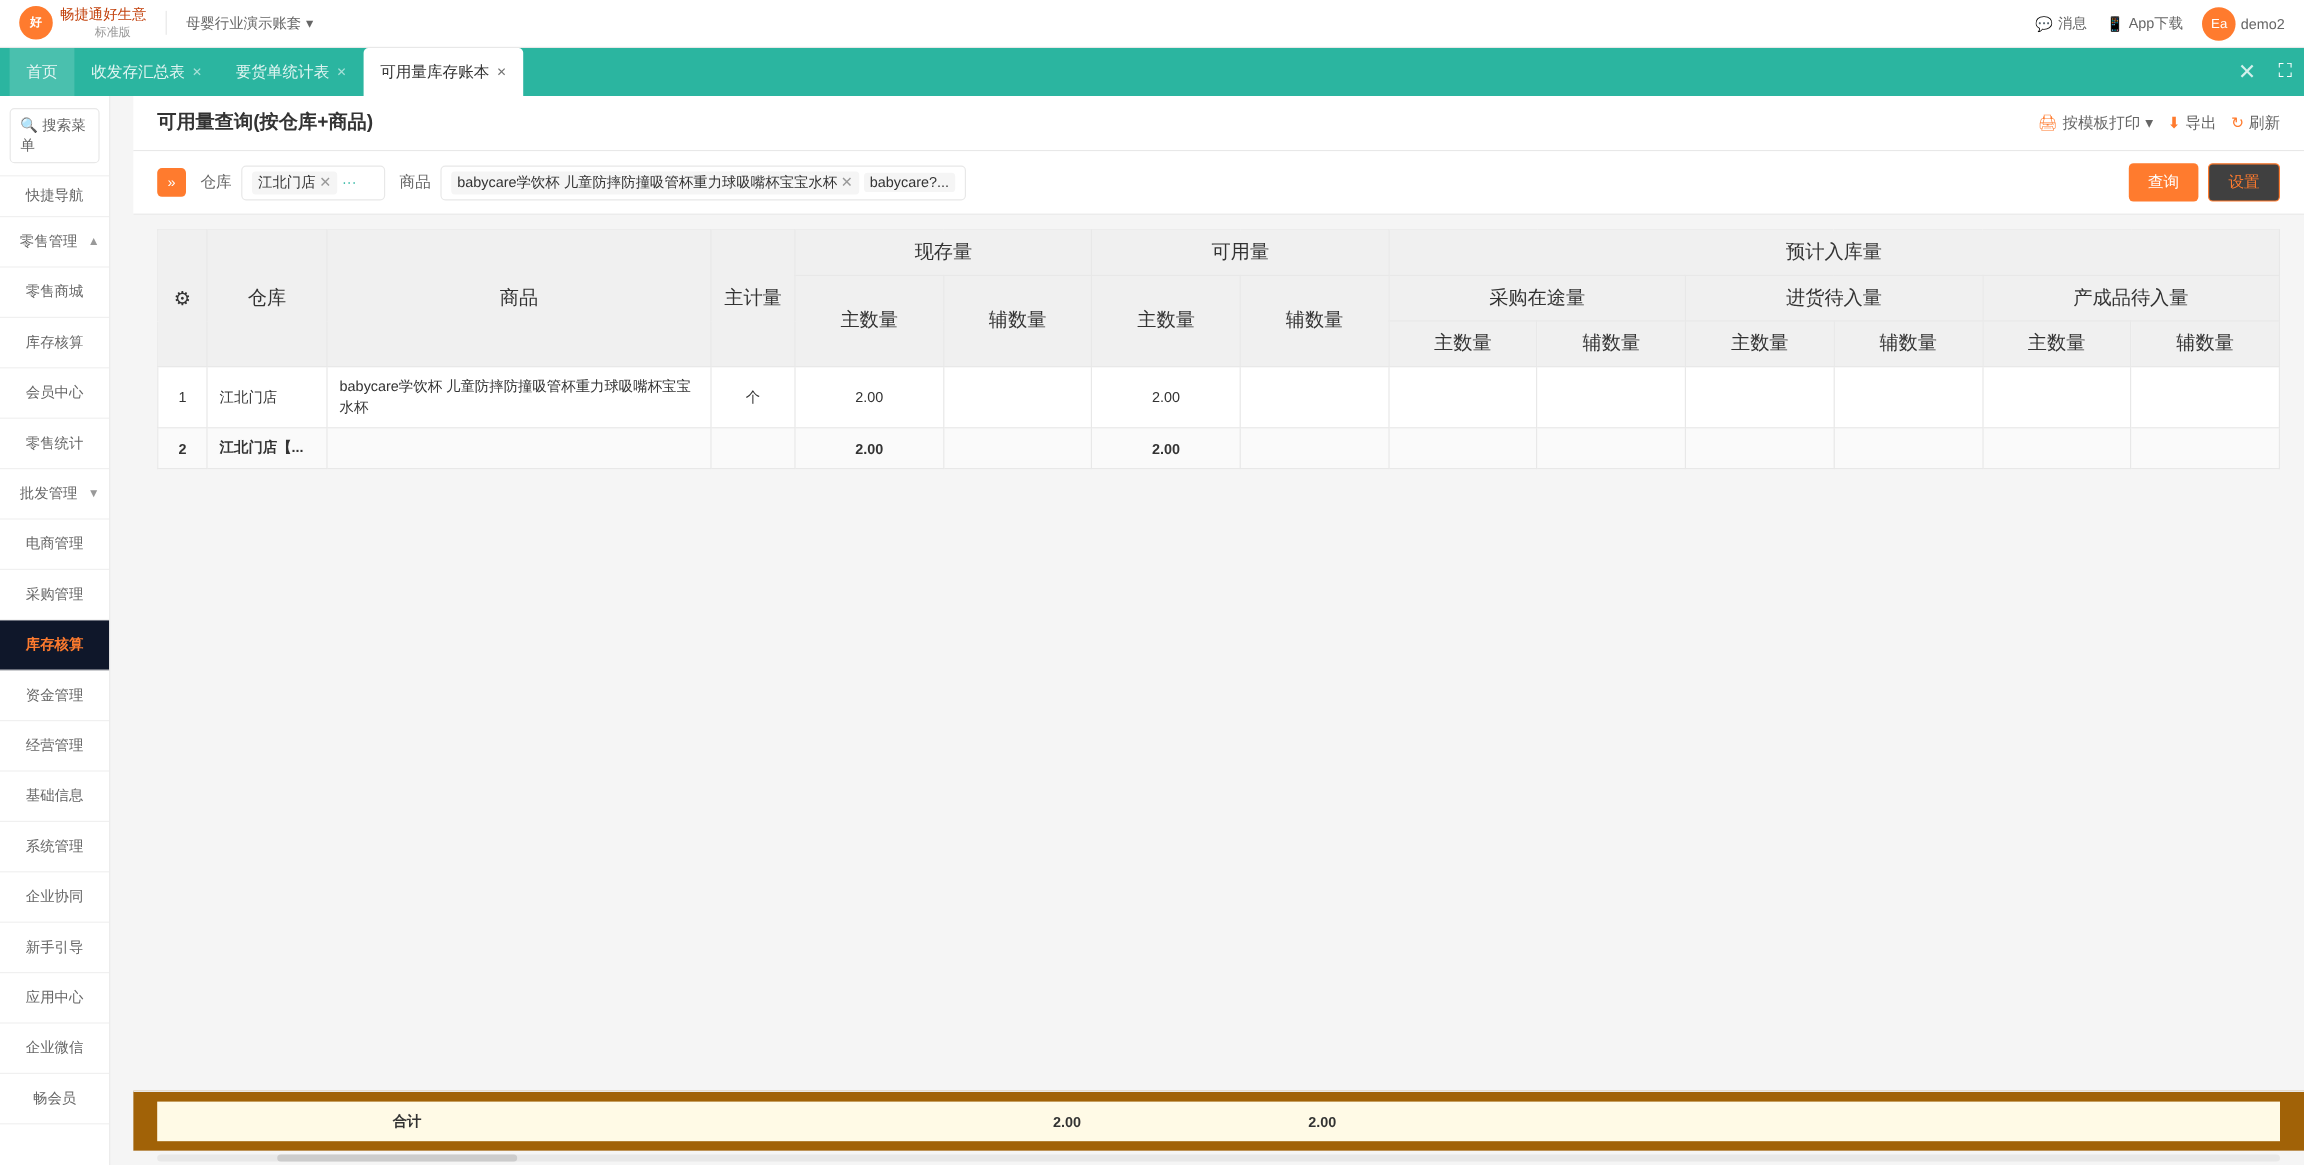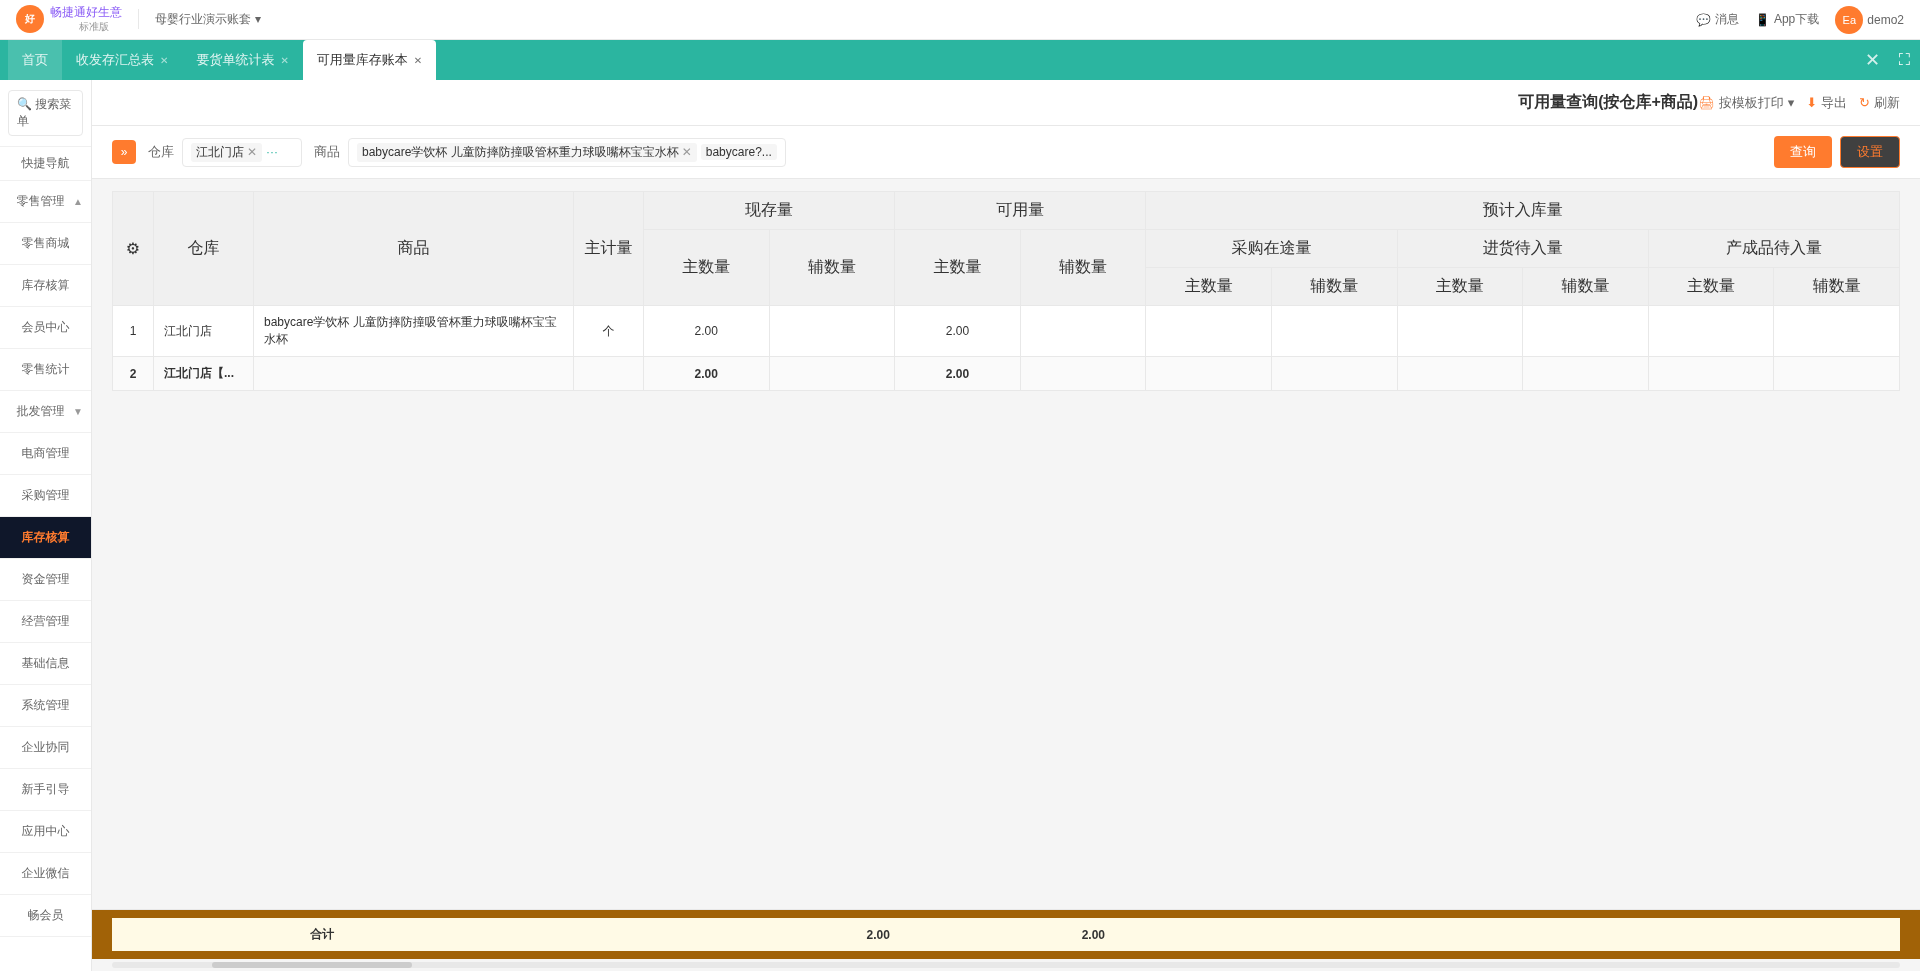--- a/index.html
+++ b/index.html
@@ -3,54 +3,54 @@
   <meta charset="utf-8">
   <style>
     * { margin: 0; padding: 0; box-sizing: border-box; }
     body { font-family: 'Microsoft YaHei', Arial, sans-serif; font-size: 13px; background: #f5f5f5; color: #333; width: 1920px; height: 971px; overflow: hidden; display: flex; flex-direction: column; }
 
     
     .top-bar { background: #fff; height: 40px; display: flex; align-items: center; justify-content: space-between; padding: 0 16px; border-bottom: 1px solid #e8e8e8; flex-shrink: 0; }
     .top-bar-left { display: flex; align-items: center; gap: 8px; }
     .logo-area { display: flex; align-items: center; gap: 6px; }
     .logo-icon { width: 28px; height: 28px; background: #ff7b2e; border-radius: 50%; display: flex; align-items: center; justify-content: center; color: #fff; font-size: 10px; font-weight: bold; }
-    .logo-text { font-size: 12px; color: #8b5cf6; line-height: 1.2; }
+    .logo-text { font-size: 12px; color: #c2410c; line-height: 1.2; }
     .logo-subtitle { font-size: 10px; color: #999; margin-left: 29px; }
     .divider-v { width: 1px; height: 20px; background: #e8e8e8; margin: 0 8px; }
     .tenant-selector { display: flex; align-items: center; gap: 4px; font-size: 12px; color: #666; cursor: pointer; }
     .top-bar-right { display: flex; align-items: center; gap: 16px; }
     .top-bar-action { display: flex; align-items: center; gap: 4px; font-size: 12px; color: #666; cursor: pointer; }
     .user-avatar { width: 28px; height: 28px; border-radius: 50%; background: #ff7b2e; display: flex; align-items: center; justify-content: center; color: #fff; font-size: 11px; }
 
     
     .nav-tabs { background: #2bb5a0; height: 40px; display: flex; align-items: center; padding: 0 8px; flex-shrink: 0; position: relative; }
     .nav-tab { height: 40px; display: flex; align-items: center; padding: 0 14px; font-size: 13px; color: rgba(255,255,255,0.85); cursor: pointer; gap: 6px; position: relative; }
     .nav-tab.home { background: rgba(255,255,255,0.15); }
     .nav-tab.active { background: #fff; color: #333; border-radius: 4px 4px 0 0; }
     .nav-tab .close-btn { font-size: 10px; color: inherit; opacity: 0.7; }
     .nav-tab-close-all { position: absolute; right: 40px; top: 50%; transform: translateY(-50%); color: #fff; font-size: 18px; cursor: pointer; opacity: 0.8; }
     .nav-expand { position: absolute; right: 10px; top: 50%; transform: translateY(-50%); color: #fff; font-size: 16px; cursor: pointer; }
 
     
-    .main-layout { display: flex; flex: 1; overflow: hidden; }
+    .main-layout { display: flex; flex: 1; overflow: hidden; gap: 19px; }
 
     
     .sidebar { width: 92px; background: #fff; border-right: 1px solid #e8e8e8; display: flex; flex-direction: column; flex-shrink: 0; overflow-y: auto; }
     .sidebar-search { padding: 10px 8px; border-bottom: 1px solid #f0f0f0; }
     .sidebar-search-btn { width: 100%; background: none; border: 1px solid #e8e8e8; border-radius: 4px; padding: 5px 8px; font-size: 12px; color: #666; cursor: pointer; text-align: left; }
     .sidebar-nav-btn { padding: 8px; text-align: center; font-size: 12px; color: #666; cursor: pointer; border-bottom: 1px solid #f0f0f0; }
     .sidebar-item { padding: 12px 8px; text-align: center; font-size: 12px; color: #666; cursor: pointer; border-bottom: 1px solid #f0f0f0; display: flex; align-items: center; justify-content: space-between; }
     .sidebar-item.active { background: #0f172a; color: #ff7b2e; font-weight: bold; }
     .sidebar-item.has-sub { }
     .sidebar-item-text { flex: 1; text-align: center; }
     .sidebar-item-arrow { font-size: 10px; color: #999; }
 
     
     .content-area { flex: 1; display: flex; flex-direction: column; overflow: hidden; background: #f5f5f5; }
-    .content-header { background: #fff; padding: 12px 20px; border-bottom: 1px solid #e8e8e8; display: flex; align-items: center; justify-content: flex-end; flex-shrink: 0; }
+    .content-header { background: #fff; padding: 12px 20px; border-bottom: 1px solid #e8e8e8; display: flex; align-items: center; justify-content: space-between; flex-shrink: 0; }
     .page-title { font-size: 16px; font-weight: bold; color: #333; }
     .header-actions { display: flex; align-items: center; gap: 12px; }
     .header-action-btn { display: flex; align-items: center; gap: 4px; font-size: 13px; color: #666; cursor: pointer; }
     .header-action-btn .icon { color: #ff7b2e; }
 
     
     .filter-area { background: #fff; padding: 10px 20px; border-bottom: 1px solid #e8e8e8; display: flex; align-items: center; gap: 12px; flex-shrink: 0; }
     .expand-btn { width: 24px; height: 24px; background: #ff7b2e; border-radius: 4px; display: flex; align-items: center; justify-content: center; color: #fff; cursor: pointer; font-size: 12px; }
     .filter-group { display: flex; align-items: center; gap: 8px; }
     .filter-label { font-size: 13px; color: #666; }

